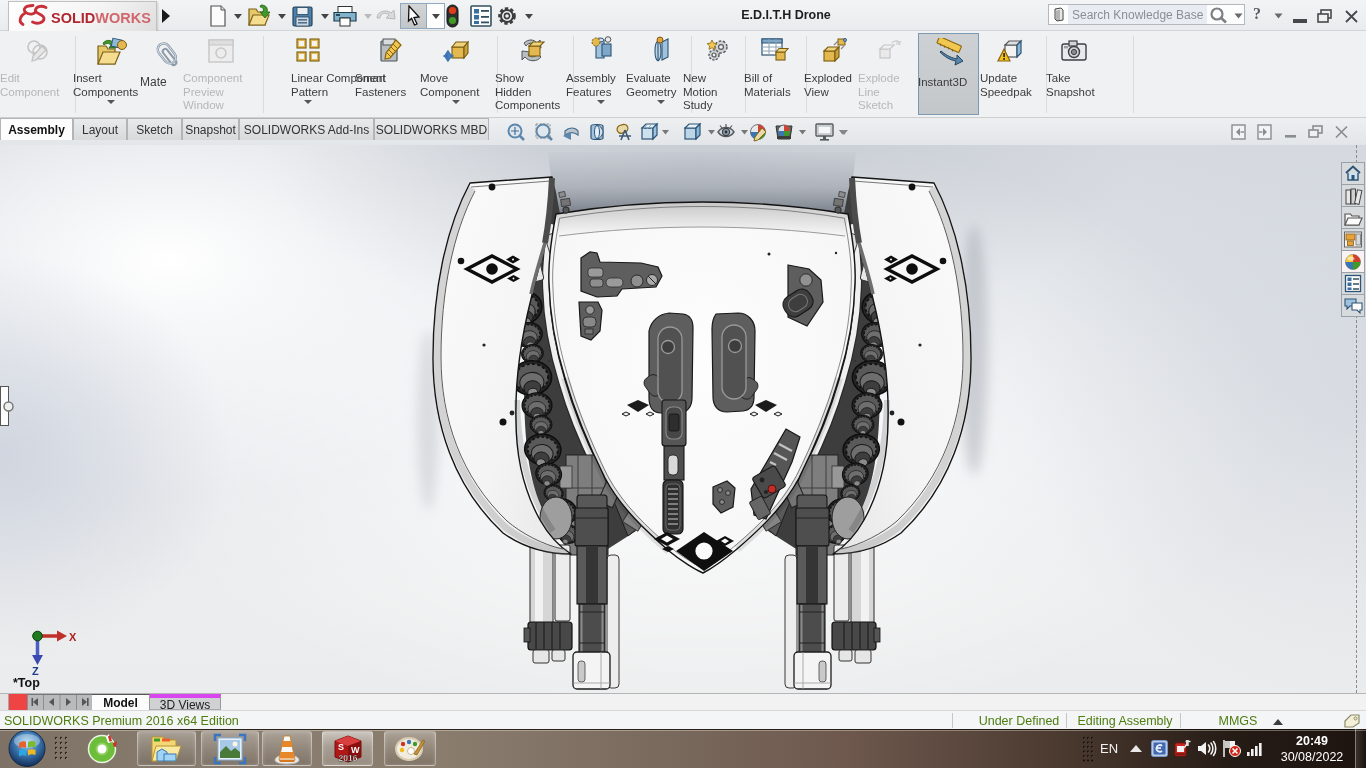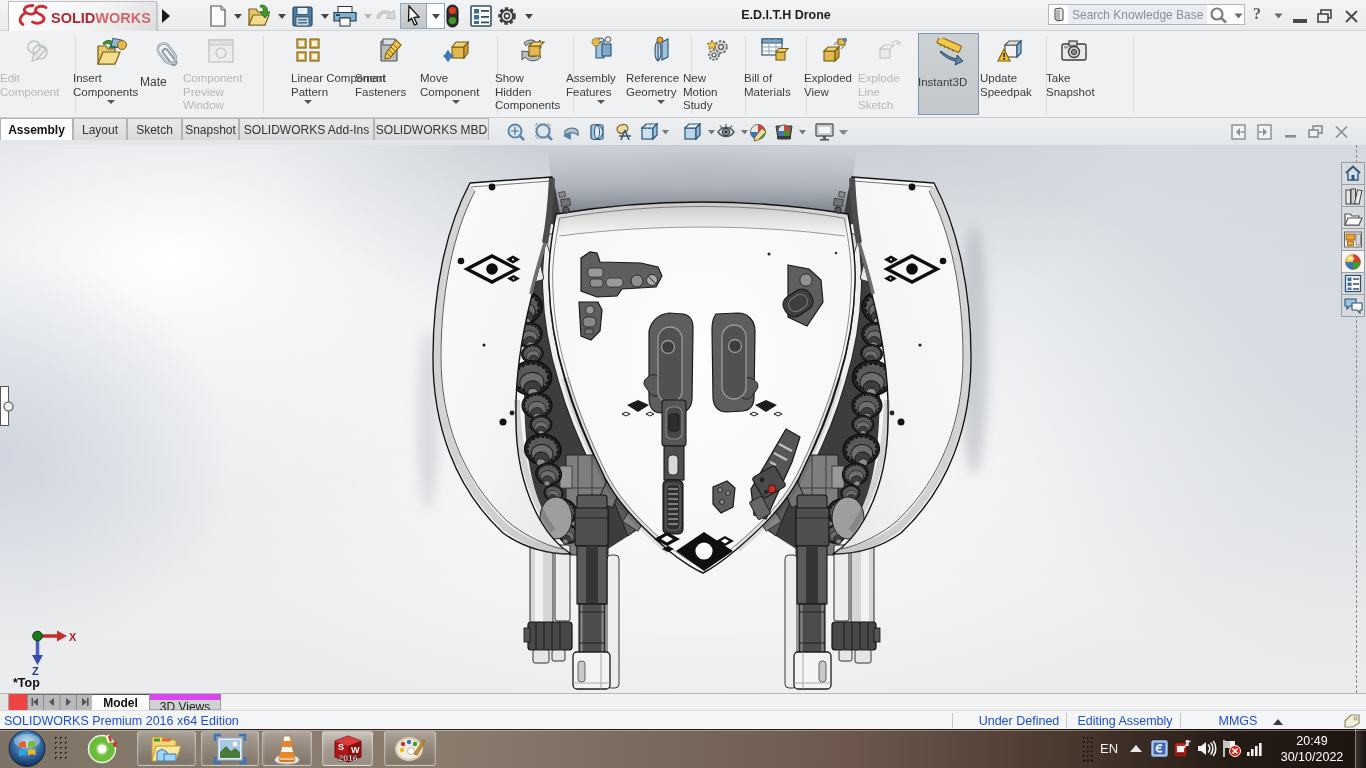--- a/index.html
+++ b/index.html
@@ -30,21 +30,21 @@
       radial-gradient(ellipse 320px 280px at 0px 310px, rgba(196,203,216,0.68) 0%, rgba(196,203,216,0) 72%),
       radial-gradient(ellipse 500px 440px at 1366px 255px, rgba(200,206,215,0.45) 0%, rgba(200,206,215,0) 70%),
       radial-gradient(ellipse 580px 330px at 170px 115px, rgba(255,255,255,1) 0%, rgba(255,255,255,0) 72%),
       radial-gradient(ellipse 720px 380px at 700px 285px, rgba(255,255,255,0.95) 0%, rgba(255,255,255,0) 80%),
       linear-gradient(180deg, #d6dae0 0%, #dde1e6 28%, #e7e9ec 58%, #ecedee 82%, #ebeced 100%);
   }
 
   
   #modeltabs { position:absolute; left:0; top:693px; width:1366px; height:17px; background:#ef4444; border-top:1px solid #b5b5b5; }
   
-  #statusbar { position:absolute; left:0; top:710px; width:1366px; height:19px; background:#f4f5f6; border-top:1px solid #d6d8da; font-size:12.5px; color:#1d4ed8; }
+  #statusbar { position:absolute; left:0; top:710px; width:1366px; height:19px; background:#f4f5f6; border-top:1px solid #d6d8da; font-size:12.5px; color:#4d7c0f; }
   .ssep { position:absolute; top:2px; width:1px; height:15px; background:#c4c6c8; }
 
   
   #taskbar { position:absolute; left:0; top:729px; width:1366px; height:39px;
     background:linear-gradient(90deg, #7d7265 0%, #8a7e70 18%, #8a7d6e 32%, #7a6a5e 48%, #6e584e 62%, #4a392f 78%, #261c16 90%, #1d1410 100%);
   }
   #taskbar::before { content:""; position:absolute; left:0; top:0; width:100%; height:1px; background:rgba(20,12,8,0.8); }
   #taskbar::after { content:""; position:absolute; left:0; top:1px; width:100%; height:1px; background:rgba(255,248,235,0.35); }
   .tbtn { position:absolute; top:2px; height:35px; border:1px solid rgba(255,255,255,0.4); border-radius:3px;
     background:linear-gradient(rgba(255,255,255,0.28), rgba(255,255,255,0.10) 45%, rgba(0,0,0,0.08)); box-shadow:inset 0 0 4px rgba(255,255,255,0.2); }
@@ -264,21 +264,21 @@
     </svg>
     <div class="rlabel" style="left:566px;top:41px;width:70px;">Assembly
 Features</div>
     <div class="rcaret" style="left:597px;top:69px;"></div>
 
     <svg class="abs" style="left:648px;top:5px" width="28" height="30" viewBox="0 0 28 30">
       <path d="M10,5 L10,25 M10,5 C6,7 6,23 10,25 M10,5 C14,7 14,23 10,25" fill="#bcd6e8" stroke="#2d5476" stroke-width="1.1"></path>
       <path d="M14,6 L14,24 L20,21 L20,3 Z" fill="#9fc3de" stroke="#2d5476" stroke-width="1.1"></path>
       <circle cx="12" cy="4" r="3" fill="#e8a23c" stroke="#7a5c10" stroke-width="1"></circle>
     </svg>
-    <div class="rlabel" style="left:626px;top:41px;width:70px;">Reference
+    <div class="rlabel" style="left:626px;top:41px;width:70px;">Evaluate
 Geometry</div>
     <div class="rcaret" style="left:657px;top:69px;"></div>
 
     <svg class="abs" style="left:705px;top:6px" width="28" height="28" viewBox="0 0 28 28">
       <circle cx="16" cy="10" r="6" fill="#cfd2d4" stroke="#55595c" stroke-width="1.4" stroke-dasharray="2.6 1.6"></circle>
       <circle cx="16" cy="10" r="2.4" fill="#f0f1f2" stroke="#55595c" stroke-width="1.2"></circle>
       <circle cx="9" cy="18" r="5" fill="#cfd2d4" stroke="#55595c" stroke-width="1.4" stroke-dasharray="2.2 1.4"></circle>
       <circle cx="9" cy="18" r="2" fill="#f0f1f2" stroke="#55595c" stroke-width="1.2"></circle>
       <path d="M4,4 l1.6,3.2 3.4,0.4 -2.5,2.4 0.7,3.4 -3.2,-1.7 -3,1.7 0.6,-3.4 -2.5,-2.4 3.4,-0.4 z" transform="translate(3,-1)" fill="#f0c84f" stroke="#8a6410" stroke-width="0.8"></path>
     </svg>
@@ -742,21 +742,21 @@
       <g fill="#555">
         <path d="M11,4 L6,8 L11,12 Z"></path>
           <rect x="4.5" y="4" width="1.6" height="8"></rect>
         <path d="M27,4 L22,8 L27,12 Z"></path>
         <path d="M39,4 L44,8 L39,12 Z"></path>
         <path d="M55,4 L60,8 L55,12 Z"></path>
           <rect x="60" y="4" width="1.6" height="8"></rect>
       </g>
     </svg>
     <div class="abs" style="left:92px;top:0;width:58px;height:17px;background:#fdfdfd;border-top:1px solid #555;border-right:1px solid #999;font-weight:bold;font-size:12px;color:#111;text-align:center;line-height:16px;">Model</div>
-    <div class="abs" style="left:150px;top:0;width:71px;height:16px;background:#cfd1d2;border-top:6px solid #d946ef;border-right:1px solid #999;border-bottom:1px solid #aaa;font-size:12px;color:#222;text-align:center;line-height:15px;">3D Views</div>
+    <div class="abs" style="left:150px;top:0;width:71px;height:16px;background:#cfd1d2;border-top:4px solid #d946ef;border-right:1px solid #999;border-bottom:1px solid #aaa;font-size:12px;color:#222;text-align:center;line-height:15px;">3D Views</div>
     <div class="abs" style="left:221px;top:0;width:1145px;height:16px;background:#f2f2f2;"></div>
   </div>
   <div id="statusbar">
     <div class="abs" style="left:4px;top:3px;">SOLIDWORKS Premium 2016 x64 Edition</div>
     <div class="ssep" style="left:952px"></div>
     <div class="abs" style="left:960px;top:3px;width:118px;text-align:center;">Under Defined</div>
     <div class="ssep" style="left:1066px"></div>
     <div class="abs" style="left:1070px;top:3px;width:110px;text-align:center;">Editing Assembly</div>
     <div class="ssep" style="left:1180px"></div>
     <div class="abs" style="left:1198px;top:3px;width:80px;text-align:center;">MMGS</div>
@@ -957,17 +957,17 @@
     </svg>
 
     <svg class="abs" style="left:1246px;top:11px" width="19" height="17" viewBox="0 0 19 17">
       <g fill="#f2f2f2">
         <rect x="1" y="12" width="2.6" height="4"></rect>
         <rect x="5" y="9" width="2.6" height="7"></rect>
         <rect x="9" y="6" width="2.6" height="10"></rect>
         <rect x="13" y="3" width="2.6" height="13"></rect>
       </g>
     </svg>
-    <div class="abs" style="left:1282px;top:5px;width:60px;text-align:center;font-size:12.5px;color:#fff;">20:49</div>
-    <div class="abs" style="left:1270px;top:21px;width:84px;text-align:center;font-size:12.5px;color:#fff;">30/10/2022</div>
+    <div class="abs" style="left:1282px;top:5px;width:60px;text-align:center;font-size:12.5px;color:#fff;font-weight:bold;">20:49</div>
+    <div class="abs" style="left:1270px;top:21px;width:84px;text-align:center;font-size:12.5px;color:#fff;">30/08/2022</div>
     <div class="abs" style="left:1355px;top:0px;width:11px;height:39px;background:linear-gradient(90deg,#3a322a,#181210);border-left:1px solid rgba(255,255,255,0.45);"></div>
   </div>
 </div>
 
 </body></html>

